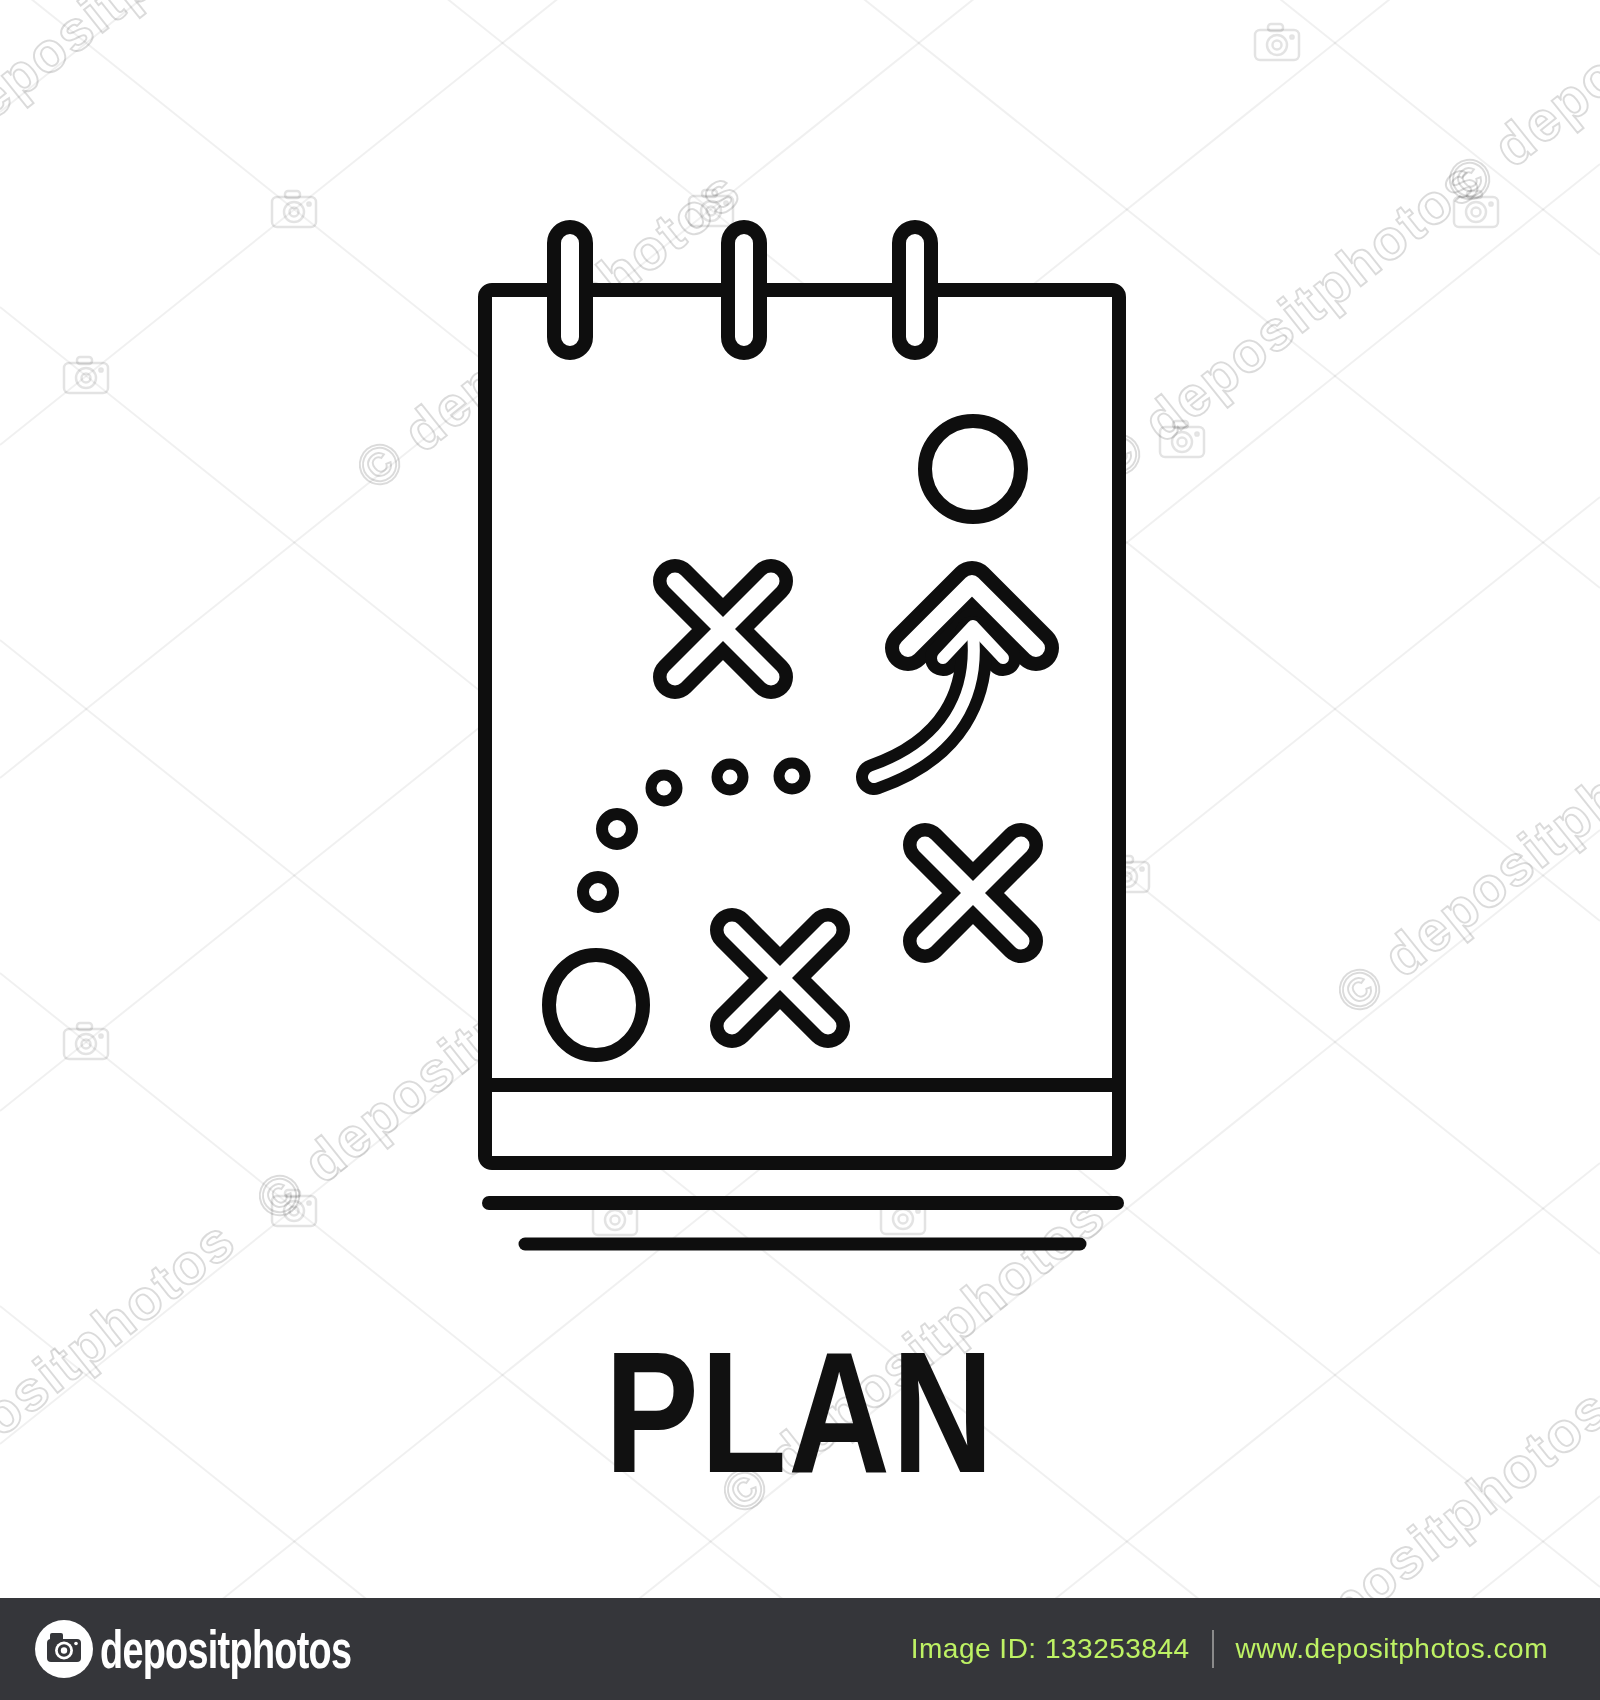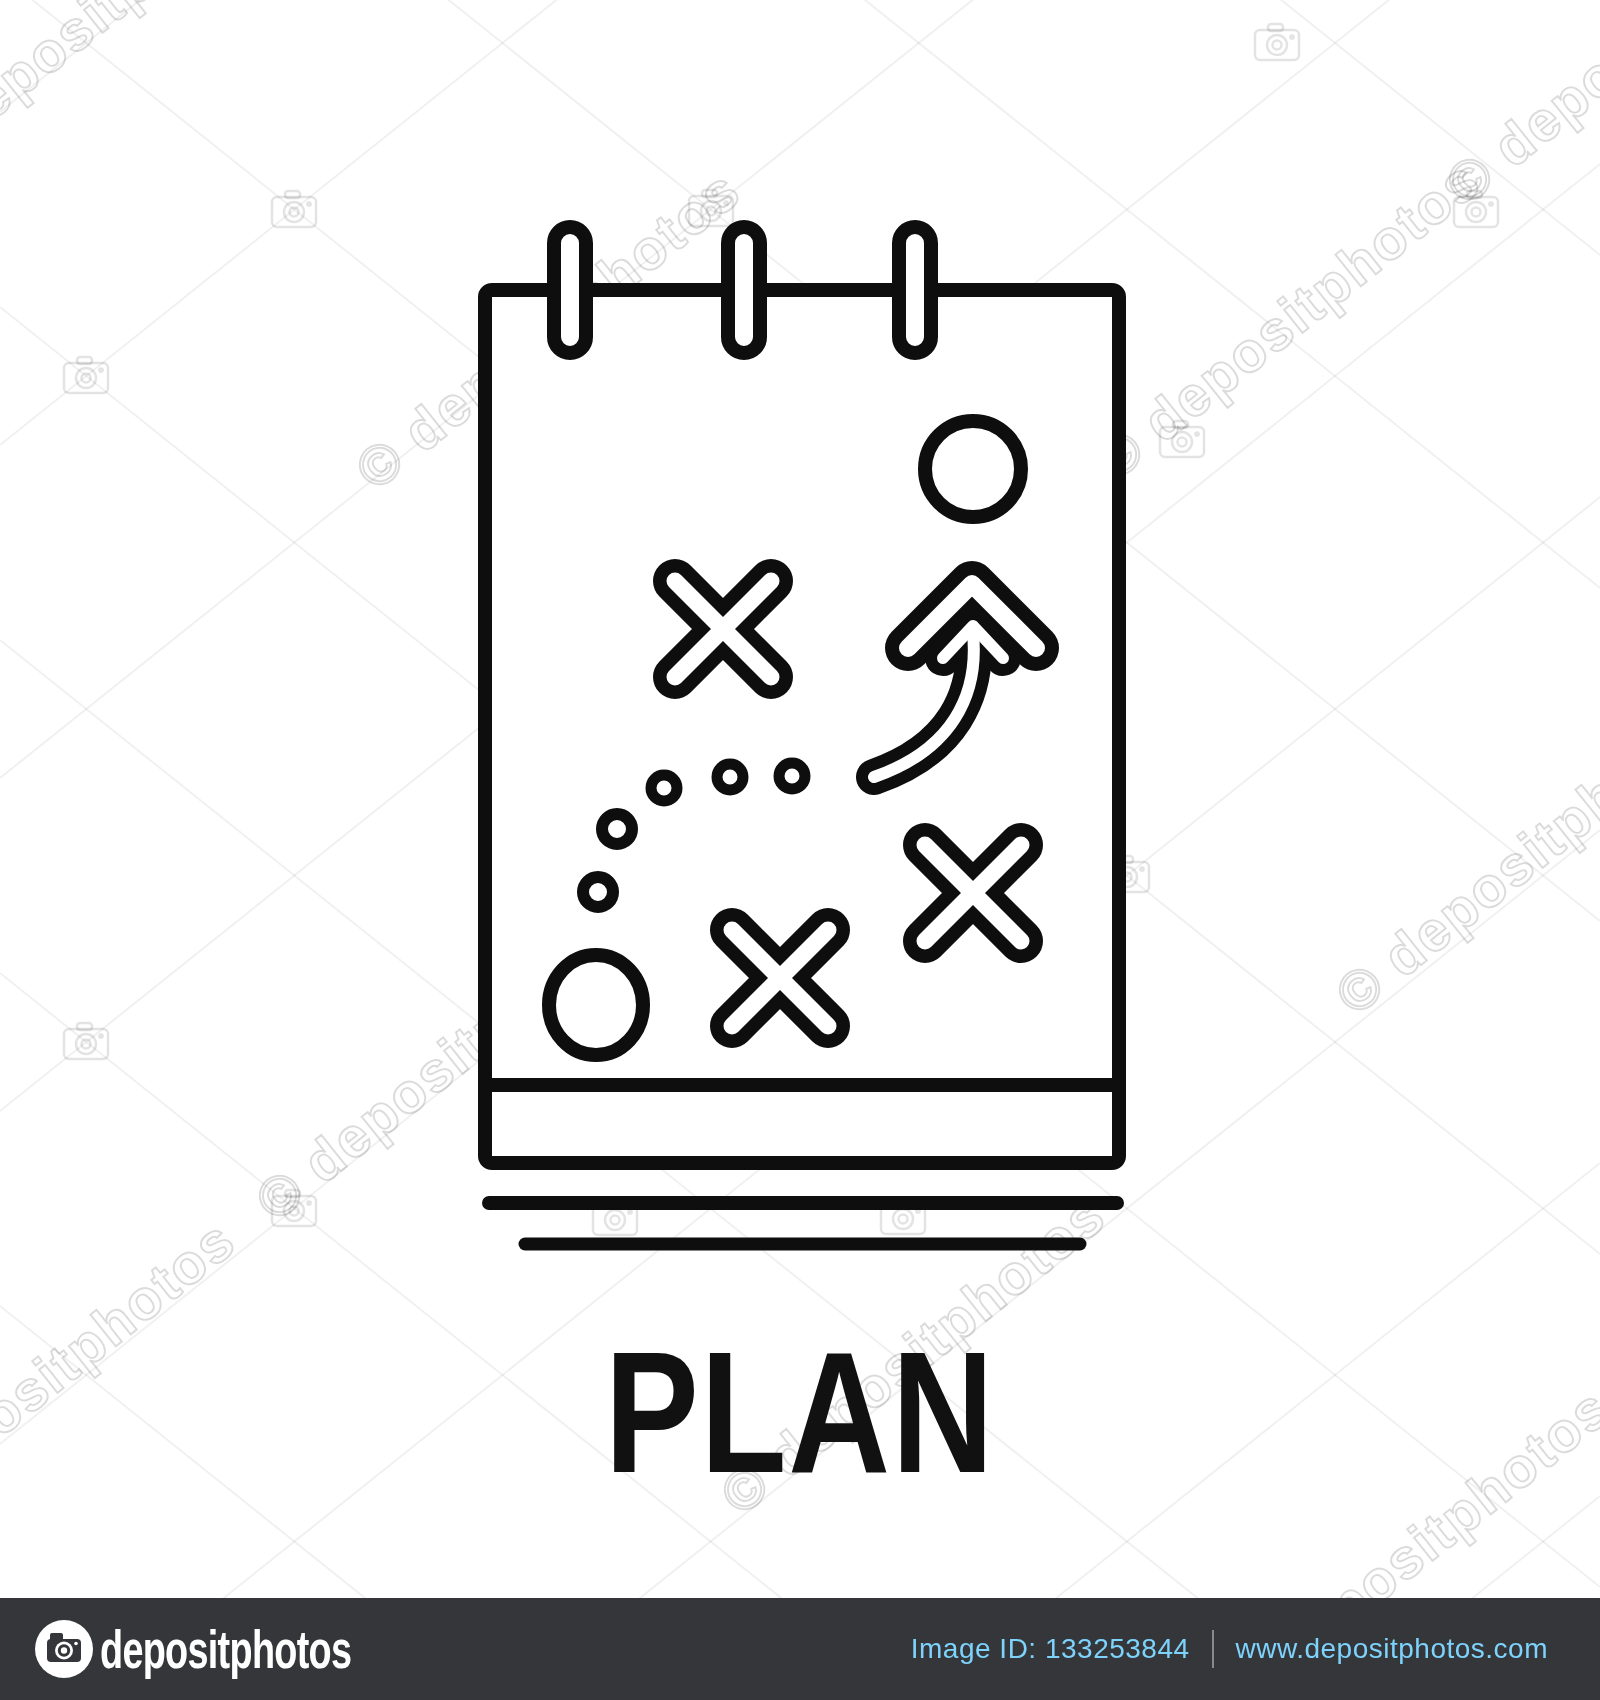--- a/index.html
+++ b/index.html
@@ -23,21 +23,21 @@
     position:absolute;left:0;top:1598px;width:1600px;height:102px;
     background:#35363a;display:flex;align-items:center;justify-content:space-between;
     box-sizing:border-box;padding:0 52px 0 34px;z-index:5;
   }
   .logo{display:flex;align-items:center;}
   .brand{
     color:#ffffff;font-size:54px;font-weight:700;letter-spacing:-1px;
     display:inline-block;transform:scaleX(0.70);transform-origin:left center;
     margin-left:6px;white-space:nowrap;
   }
-  .meta{display:flex;align-items:center;color:#7dd3fc;font-size:28px;letter-spacing:0.5px;}
+  .meta{display:flex;align-items:center;color:#bef264;font-size:28px;letter-spacing:0.5px;}
   .meta .sep{width:2px;height:38px;background:#8a8a8a;margin:0 22px;}
 </style>
 </head>
 <body>
 
 <svg id="scene" width="1600" height="1700" viewBox="0 0 1600 1700">
 
   <defs>
     <g id="wm-cam">
       <rect x="-22" y="-13" width="44" height="30" rx="5"></rect>

